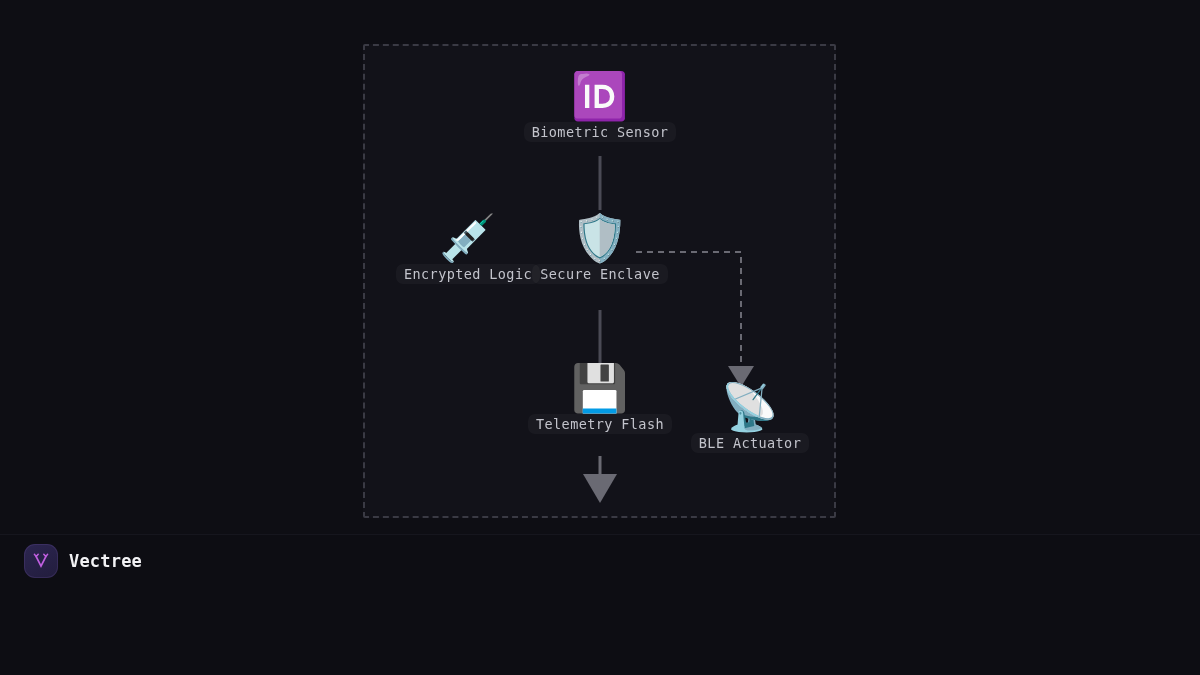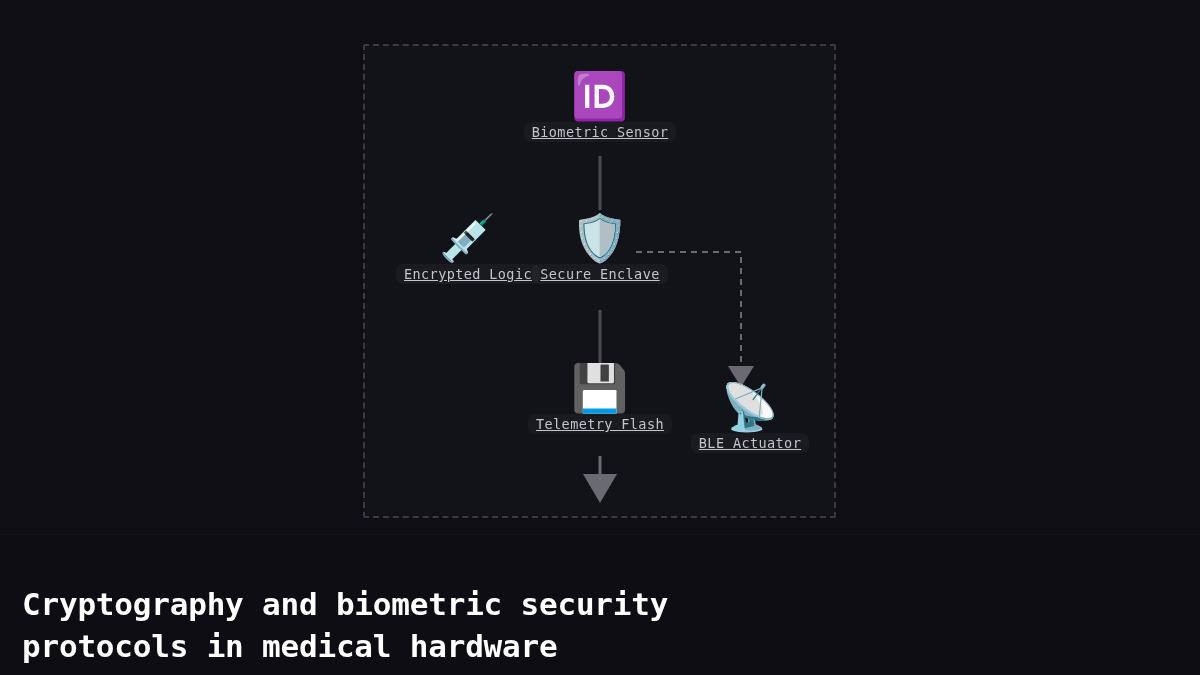--- a/index.html
+++ b/index.html
@@ -63,21 +63,20 @@
     user-select: none;
   }
   .node-label {
     font-size: 13.5px;
     letter-spacing: 0.4px;
     color: #c3c4cc;
     background: rgba(255,255,255,0.035);
     border-radius: 7px;
     padding: 2px 8px;
     white-space: nowrap;
-    text-decoration: underline;
   }
 
   
   #footer {
     position: absolute;
     left: 0;
     top: 534px;
     width: 1200px;
     height: 141px;
     background: #0d0d13;
@@ -171,19 +170,28 @@
 
     <div class="node" style="left:750px; top:417px;">
       <div class="node-icon">📡</div>
       <div class="node-label">BLE Actuator</div>
     </div>
 
   </div>
 
   <div id="footer">
 
+    <div id="brand-row">
+      <div id="brand-logo">
+        <svg width="20" height="20" viewBox="0 0 20 20" xmlns="http://www.w3.org/2000/svg">
+          <path d="M5.2 5.6 L10 15.2 L14.8 5.6" fill="none" stroke="#c05fe0" stroke-width="1.7" stroke-linecap="round"></path>
+          <path d="M5.2 5.6 L3.4 3.3 M5.2 5.6 L7.2 3.3" fill="none" stroke="#c05fe0" stroke-width="1.5" stroke-linecap="round"></path>
+          <path d="M14.8 5.6 L12.8 3.3 M14.8 5.6 L16.6 3.3" fill="none" stroke="#c05fe0" stroke-width="1.5" stroke-linecap="round"></path>
+        </svg>
+      </div>
+      <div id="brand-name">Vectree</div>
+    </div>
 
-    <div id="headline">Cryptography and biometric security protocols in medical hardware</div>
 
 
   </div>
 
 </div>
 
 </body></html>

